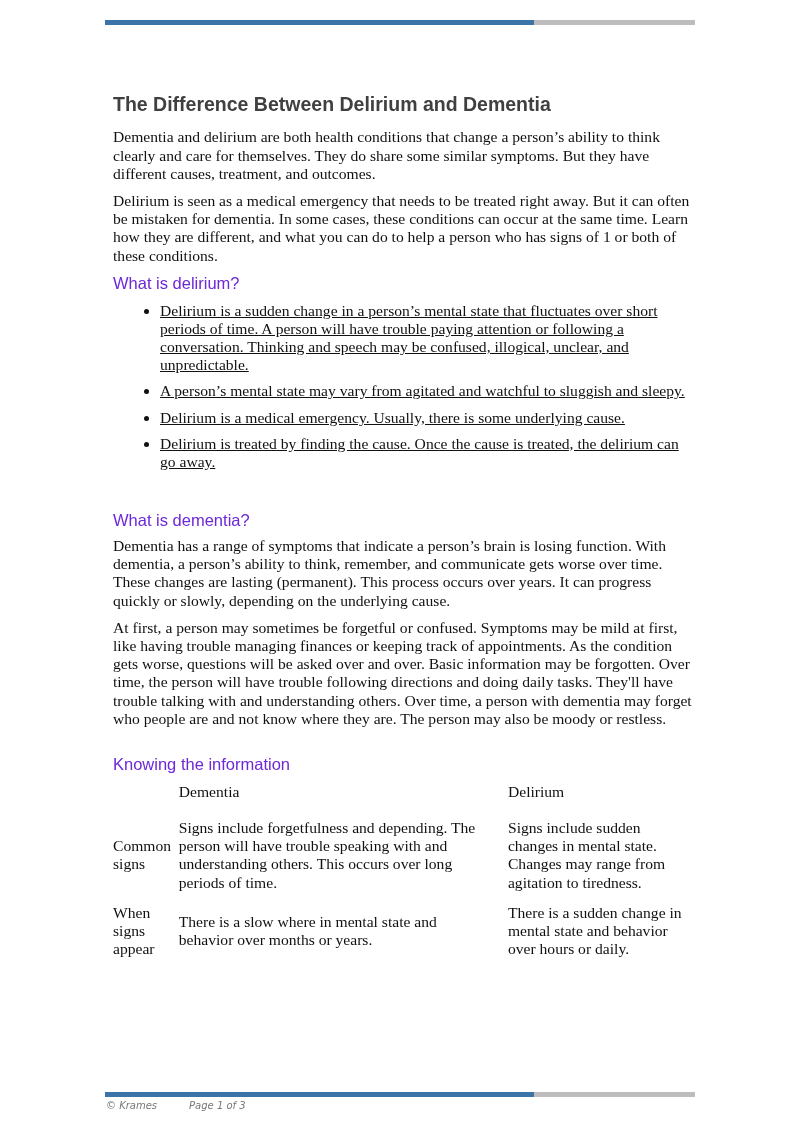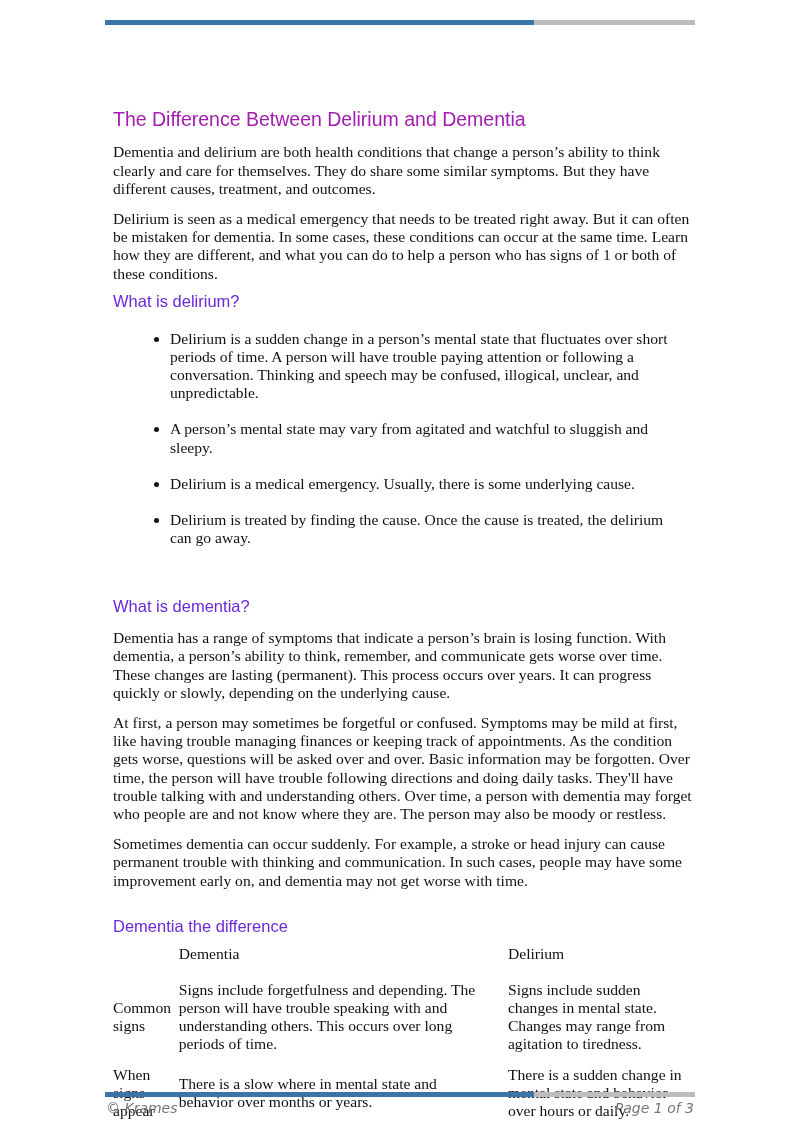--- a/index.html
+++ b/index.html
@@ -3,35 +3,35 @@
 <meta charset="utf-8">
 <style>
   html, body { margin: 0; padding: 0; background: #ffffff; }
   body { width: 800px; height: 1131px; position: relative; overflow: hidden; }
   .bar { position: absolute; left: 105px; width: 590px; height: 5px; display: flex; }
   .bar .blue { background: #3d74a8; width: 72.7%; height: 100%; }
   .bar .gray { background: #bdbdbd; flex: 1; height: 100%; }
   .top-bar { top: 20px; }
   .bottom-bar { top: 1092px; }
   .content { position: absolute; left: 113px; top: 93px; width: 580px; }
-  h1 { font-family: "Liberation Sans", sans-serif; font-weight: normal; font-size: 19.5px; color: #a21caf; margin: 15px 0 12px 0; line-height: 1.2; }
+  h1 { font-family: "Liberation Sans", sans-serif; font-weight: bold; font-size: 19.5px; color: #404040; margin: 0 0 12px 0; line-height: 1.2; }
   h2 { font-family: "Liberation Sans", sans-serif; font-weight: normal; font-size: 16.5px; color: #6d28d9; margin: 0 0 6px 0; line-height: 1.2; }
   p, li, td { font-family: "Liberation Serif", serif; font-size: 15.6px; color: #111; line-height: 18.2px; }
-  p { margin: 12px 0 9px 0; }
+  p { margin: 0 0 9px 0; }
   ul { margin: 0 0 0 0; padding-left: 39px; }
-  li { margin: 18px; }
+  li { margin: 8px; text-decoration: underline; }
   .gap-lg { height: 32px; }
   .gap-md { height: 18px; }
   table { border-collapse: collapse; width: 580px; margin-top: 8px; }
   td { vertical-align: middle; padding: 0 0 12px 0; margin-top: 8px; }
   td.lbl { width: 64px; padding-right: 2px; }
   td.dem { width: 320px; padding-right: 18px; }
   td.del { width: 190px; }
   tr.hdr td { padding-bottom: 18px; }
-  .footer { position: absolute; top: 1100px; left: 106px; width: 588px; font-family: "DejaVu Sans", sans-serif; font-style: italic; font-size: 14px; color: #777; display: flex; justify-content: space-between; }
+  .footer { position: absolute; top: 1100px; left: 106px; width: 588px; font-family: "DejaVu Sans", sans-serif; font-style: italic; font-size: 10px; color: #777; display: flex; justify-content: flex-start; gap: 32px; }
 </style>
 </head>
 <body>
 
 <div class="bar top-bar">
   <div class="blue" style="width: 72.7%;"></div>
   <div class="gray"></div>
 </div>
 
 <div class="content">
@@ -44,24 +44,23 @@
     <li>Delirium is a sudden change in a person’s mental state that fluctuates over short periods of time. A person will have trouble paying attention or following a conversation. Thinking and speech may be confused, illogical, unclear, and unpredictable.</li>
     <li>A person’s mental state may vary from agitated and watchful to sluggish and sleepy.</li>
     <li>Delirium is a medical emergency. Usually, there is some underlying cause.</li>
     <li>Delirium is treated by finding the cause. Once the cause is treated, the delirium can go away.</li>
   </ul>
   <div class="gap-lg"></div>
 
   <h2>What is dementia?</h2>
   <p>Dementia has a range of symptoms that indicate a person’s brain is losing function. With dementia, a person’s ability to think, remember, and communicate gets worse over time. These changes are lasting (permanent). This process occurs over years. It can progress quickly or slowly, depending on the underlying cause.</p>
   <p>At first, a person may sometimes be forgetful or confused. Symptoms may be mild at first, like having trouble managing finances or keeping track of appointments. As the condition gets worse, questions will be asked over and over. Basic information may be forgotten. Over time, the person will have trouble following directions and doing daily tasks. They'll have trouble talking with and understanding others. Over time, a person with dementia may forget who people are and not know where they are. The person may also be moody or restless.</p>
-  <p>Sometimes dementia can occur suddenly. For example, a stroke or head injury can cause permanent trouble with thinking and communication. In such cases, people may have some improvement early on, and dementia may not get worse with time.</p>
   <div class="gap-md"></div>
 
-  <h2>Dementia the difference</h2>
+  <h2>Knowing the information</h2>
   <table>
     <tbody>
         <tr class="hdr">
       <td class="lbl"></td>
       <td class="dem">Dementia</td>
       <td class="del">Delirium</td>
     </tr>
     <tr>
       <td class="lbl">Common signs</td>
       <td class="dem">Signs include forgetfulness and depending. The person will have trouble speaking with and understanding others. This occurs over long periods of time.</td>

